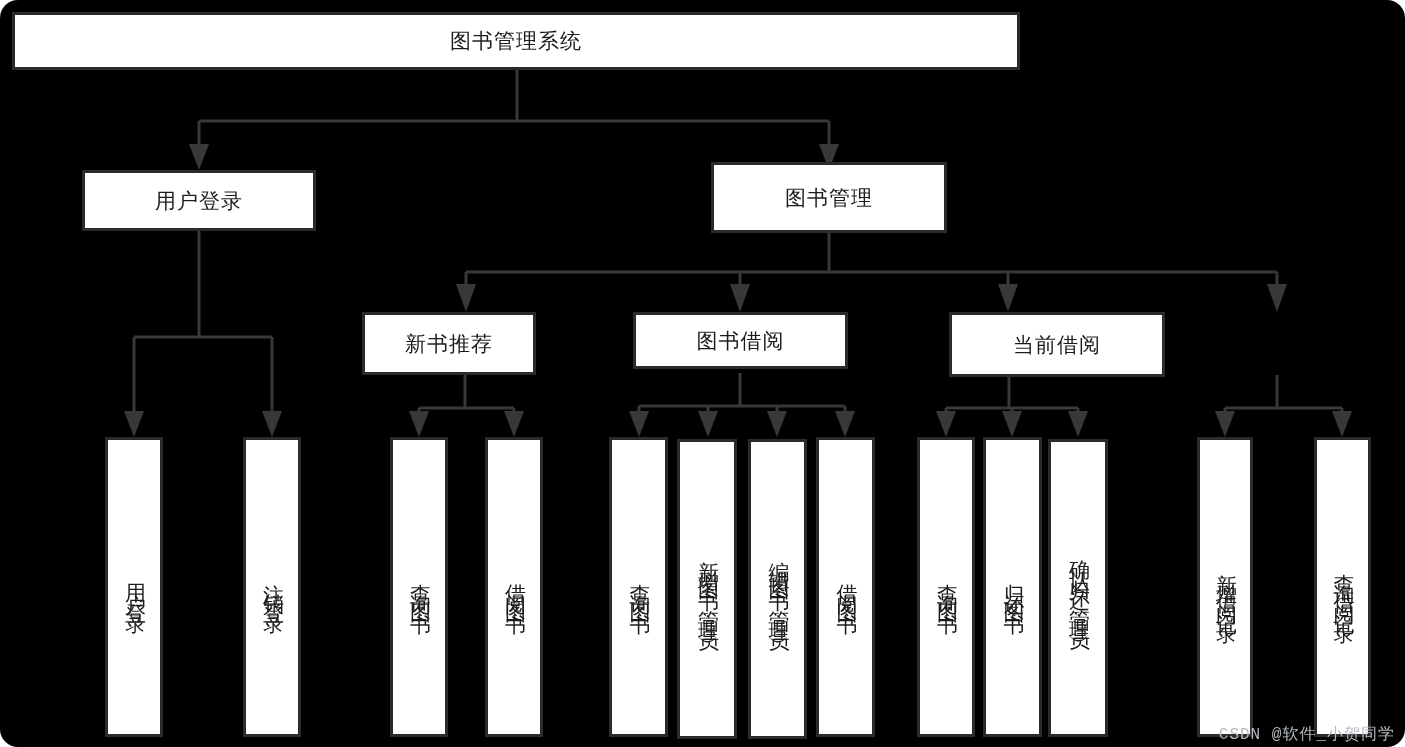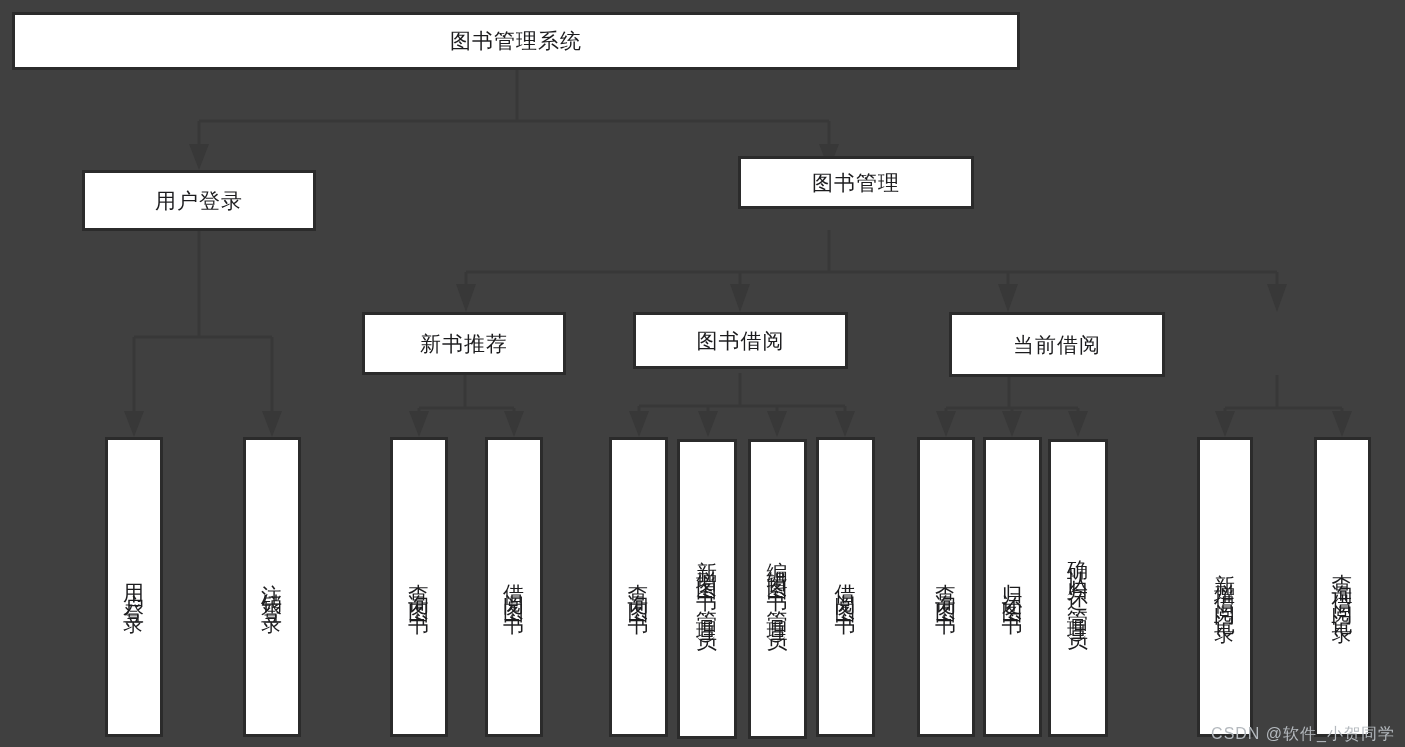--- a/index.html
+++ b/index.html
@@ -4,23 +4,24 @@
 <style>
   html, body {
     margin: 0;
     padding: 0;
     background: #ffffff;
   }
   #stage {
     position: relative;
     width: 1405px;
     height: 747px;
-    background: #404040;
-    font-family: Liberation Sans, sans-serif;
+    background: #000000;
+    font-family: Liberation Mono, monospace;
     overflow: hidden;
+    border-radius: 18px;
   }
   #wires {
     position: absolute;
     left: 0;
     top: 0;
     width: 1405px;
     height: 747px;
   }
   .node {
     position: absolute;
@@ -121,23 +122,23 @@
       <polygon points="1002,411 1022,411 1012,437"></polygon>
       <polygon points="1068,411 1088,411 1078,437"></polygon>
       <polygon points="1215,411 1235,411 1225,437"></polygon>
       <polygon points="1332,411 1352,411 1342,437"></polygon>
     </g>
   </svg>
 
   <div class="node hbox" style="left:12px; top:12px; width:1008px; height:58px;">图书管理系统</div>
 
   <div class="node hbox" style="left:82px; top:170px; width:234px; height:61px;">用户登录</div>
-  <div class="node hbox" style="left:711px; top:156px; width:236px; height:53px;margin-left:27px;">图书管理</div>
+  <div class="node hbox" style="left:711px; top:162px; width:236px; height:71px;">图书管理</div>
 
-  <div class="node hbox" style="left:362px; top:312px; width:204px; height:63px;">新书推荐</div>
+  <div class="node hbox" style="left:362px; top:312px; width:174px; height:63px;">新书推荐</div>
   <div class="node hbox" style="left:633px; top:312px; width:215px; height:57px;">图书借阅</div>
   <div class="node hbox" style="left:901px; top:312px; width:216px; height:65px;margin-left:48px;">当前借阅</div>
 
   <div class="node vbox" style="left:105px; top:437px; width:58px; height:300px;">用户登录</div>
   <div class="node vbox" style="left:243px; top:437px; width:58px; height:300px;">注销登录</div>
 
   <div class="node vbox" style="left:390px; top:437px; width:58px; height:300px;">查询图书</div>
   <div class="node vbox" style="left:485px; top:437px; width:58px; height:300px;">借阅图书</div>
 
   <div class="node vbox" style="left:609px; top:437px; width:59px; height:300px;">查询图书</div>

